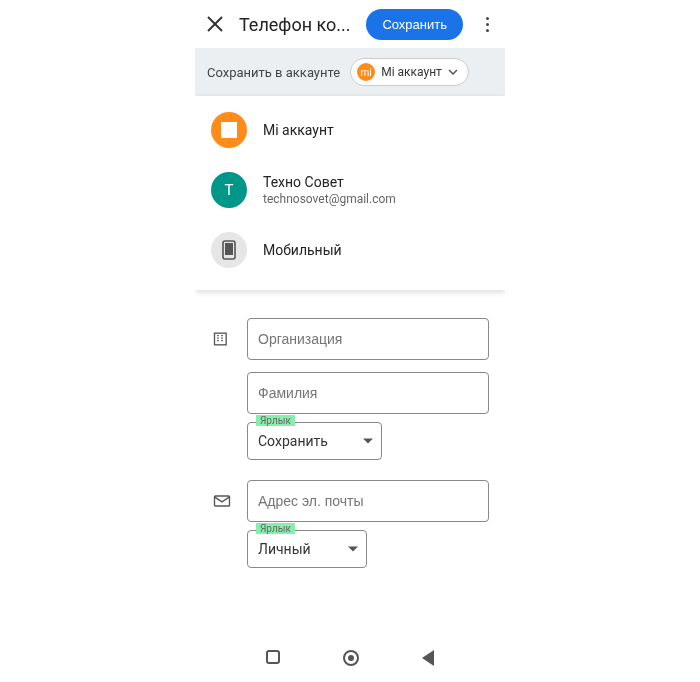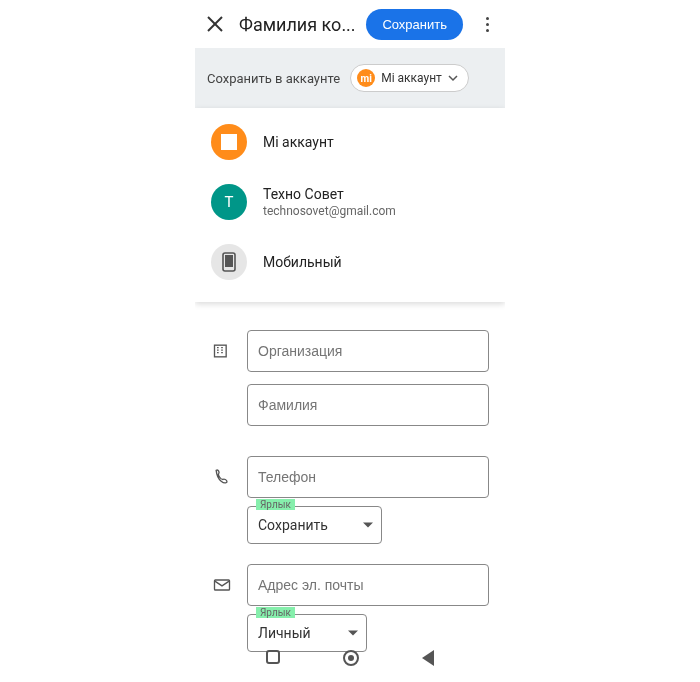--- a/index.html
+++ b/index.html
@@ -45,21 +45,21 @@
     font-size: 13px;
     font-weight: 500;
     cursor: pointer;
   }
   .menu-dots { width:20px; height:20px; display:flex; flex-direction:column; align-items:center; justify-content:center; gap:3px; margin-left:6px;}
   .menu-dots span { width:3px; height:3px; background:#444; border-radius:50%; }
 
   
   .account-bar {
     background: #eceff1;
-    padding: 16px 12px;
+    padding: 10px 12px;
     display: flex;
     align-items: center;
     gap: 10px;
     font-size: 13px;
     color: #444;
   }
   .account-chip {
     background: #fff;
     border: 1px solid #ccc;
     border-radius: 20px;
@@ -68,21 +68,21 @@
     align-items: center;
     gap: 6px;
     font-size: 12px;
     color: #333;
     cursor: pointer;
   }
   .mi-icon-sm {
     width:18px; height:18px; border-radius:50%;
     background:#ff8c1a; color:#fff; font-size:10px;
     display:flex; align-items:center; justify-content:center;
-    font-weight:bold;
+    font-weight:normal;
   }
   .chevron { width:10px; height:10px; }
 
   
   .dropdown {
     background: #fff;
     box-shadow: 0 2px 6px rgba(0,0,0,0.15);
     padding: 4px 0 10px 0;
   }
   .drop-item {
@@ -174,21 +174,21 @@
 </head>
 <body>
 
 <div class="phone">
 
   <div class="header">
     <svg class="close-x" viewBox="0 0 24 24">
       <line x1="5" y1="5" x2="19" y2="19"></line>
         <line x1="19" y1="5" x2="5" y2="19"></line>
     </svg>
-    <div class="title">Фамилия ко...</div>
+    <div class="title">Телефон ко...</div>
     <button class="save-btn">Сохранить</button>
     <div class="menu-dots">
       <span></span>
         <span></span>
         <span></span>
     </div>
   </div>
 
   <div class="account-bar">
     <span>Сохранить в аккаунте</span>
@@ -245,28 +245,20 @@
           </svg>
       </div>
       <input class="text-field" placeholder="Организация" style="">
     </div>
 
     <div class="field-row">
       <div class="field-spacer"></div>
       <input class="text-field" placeholder="Фамилия" style="">
     </div>
 
-    <div class="field-row" style="margin-top:18px;">
-      <div class="field-icon">
-        <svg viewBox="0 0 24 24">
-            <path d="M5 4 C5 4 7 3 8 5 C9 7 8 8 8 8 C8 8 7 9 9 12 C11 15 13 15 13 15 C13 15 14 14 16 15 C18 16 18 18 18 18 C18 18 16 21 11 17 C6 13 5 4 5 4 Z"></path>
-          </svg>
-      </div>
-      <input class="text-field" placeholder="Телефон" style="">
-    </div>
 
     <div class="select-wrap">
       <div class="select-label">Ярлык</div>
       <span>Сохранить</span>
       <div class="select-caret"></div>
     </div>
 
     <div class="field-row" style="margin-top:14px;">
       <div class="field-icon">
         <svg viewBox="0 0 24 24">

